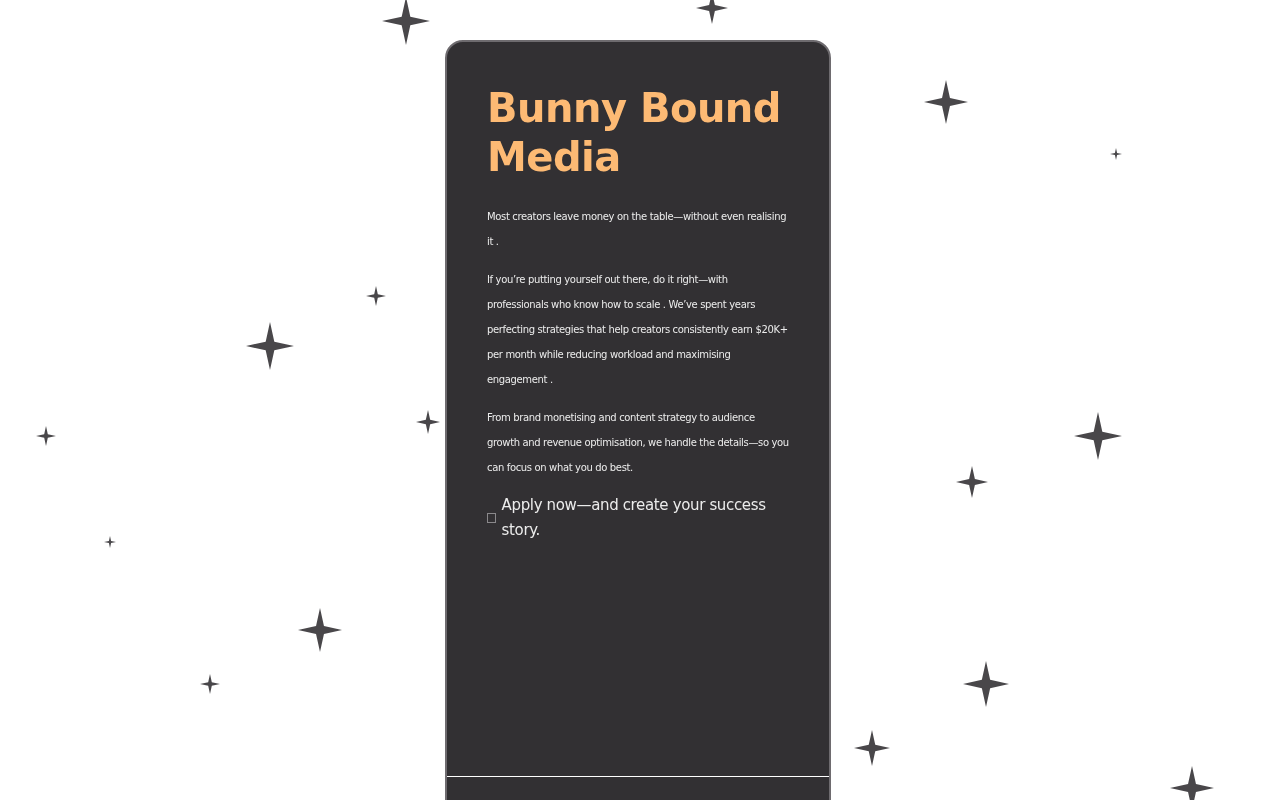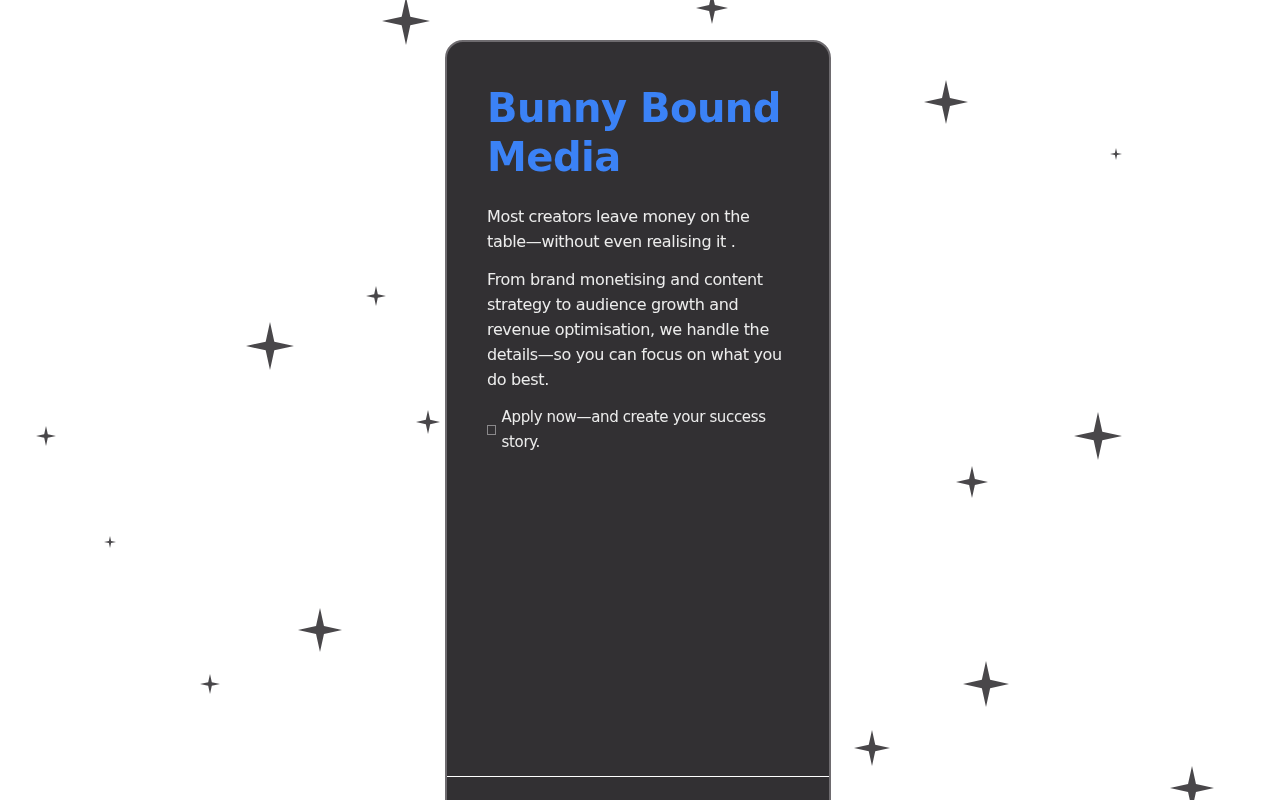--- a/index.html
+++ b/index.html
@@ -10,26 +10,26 @@
   }
   .star { position:absolute; transform:translate(-50%,-50%); }
   .star svg { display:block; }
   .card {
     position:absolute; left:445px; top:40px; width:386px; height:780px;
     background:#323033; border:2px solid #6e6b6f; border-radius:18px;
     box-sizing:border-box;
   }
   .card-inner { padding:42px 40px 0 40px; }
   .title {
-    margin:0 0 22px 0; color:#3b82f6; font-weight:bold;
+    margin:0 0 22px 0; color:#fdba74; font-weight:bold;
     font-family:"DejaVu Sans", sans-serif;
     font-size:40px; line-height:49px; letter-spacing:-0.5px;
   }
   .para {
-    margin:0 0 13px 0; color:#ececec; font-size:16px; line-height:25px;
+    margin:0 0 13px 0; color:#ececec; font-size:10px; line-height:25px;
     font-family:"DejaVu Sans", sans-serif; letter-spacing:-0.35px;
   }
   .cta { display:flex; align-items:center; color:#ececec; font-size:15px; line-height:25px;
     font-family:"DejaVu Sans", sans-serif; letter-spacing:-0.35px; margin-top:12px; }
   .cta-box { width:7px; height:8px; border:1px solid #8a888b; margin-right:6px; display:inline-block; }
   .divider { position:absolute; left:0; right:0; top:734px; height:1px; background:#ffffff; }
 </style>
 </head>
 <body>
 
@@ -113,20 +113,21 @@
       <svg width="44" height="44" viewBox="0 0 44 44">
     <path d="M22 0 L25.96 18.04 L44 22 L25.96 25.96 L22 44 L18.04 25.96 L0 22 L18.04 18.04 Z" fill="#3f3d40" opacity="0.95"></path>
   </svg>
     </div>
   </div>
 
 <div class="card">
   <div class="card-inner">
     <h1 class="title">Bunny Bound Media</h1>
     <p class="para">Most creators leave money on the table—without even realising it .</p>
+    <p class="para">If you’re putting yourself out there, do it right—with professionals who know how to scale . We’ve spent years perfecting strategies that help creators consistently earn $20K+ per month while reducing workload and maximising engagement .</p>
     <p class="para">From brand monetising and content strategy to audience growth and revenue optimisation, we handle the details—so you can focus on what you do best.</p>
     <div class="cta">
       <span class="cta-box"></span>
       <span>Apply now—and create your success story.</span>
     </div>
   </div>
   <div class="divider"></div>
 </div>
 
 </body></html>

